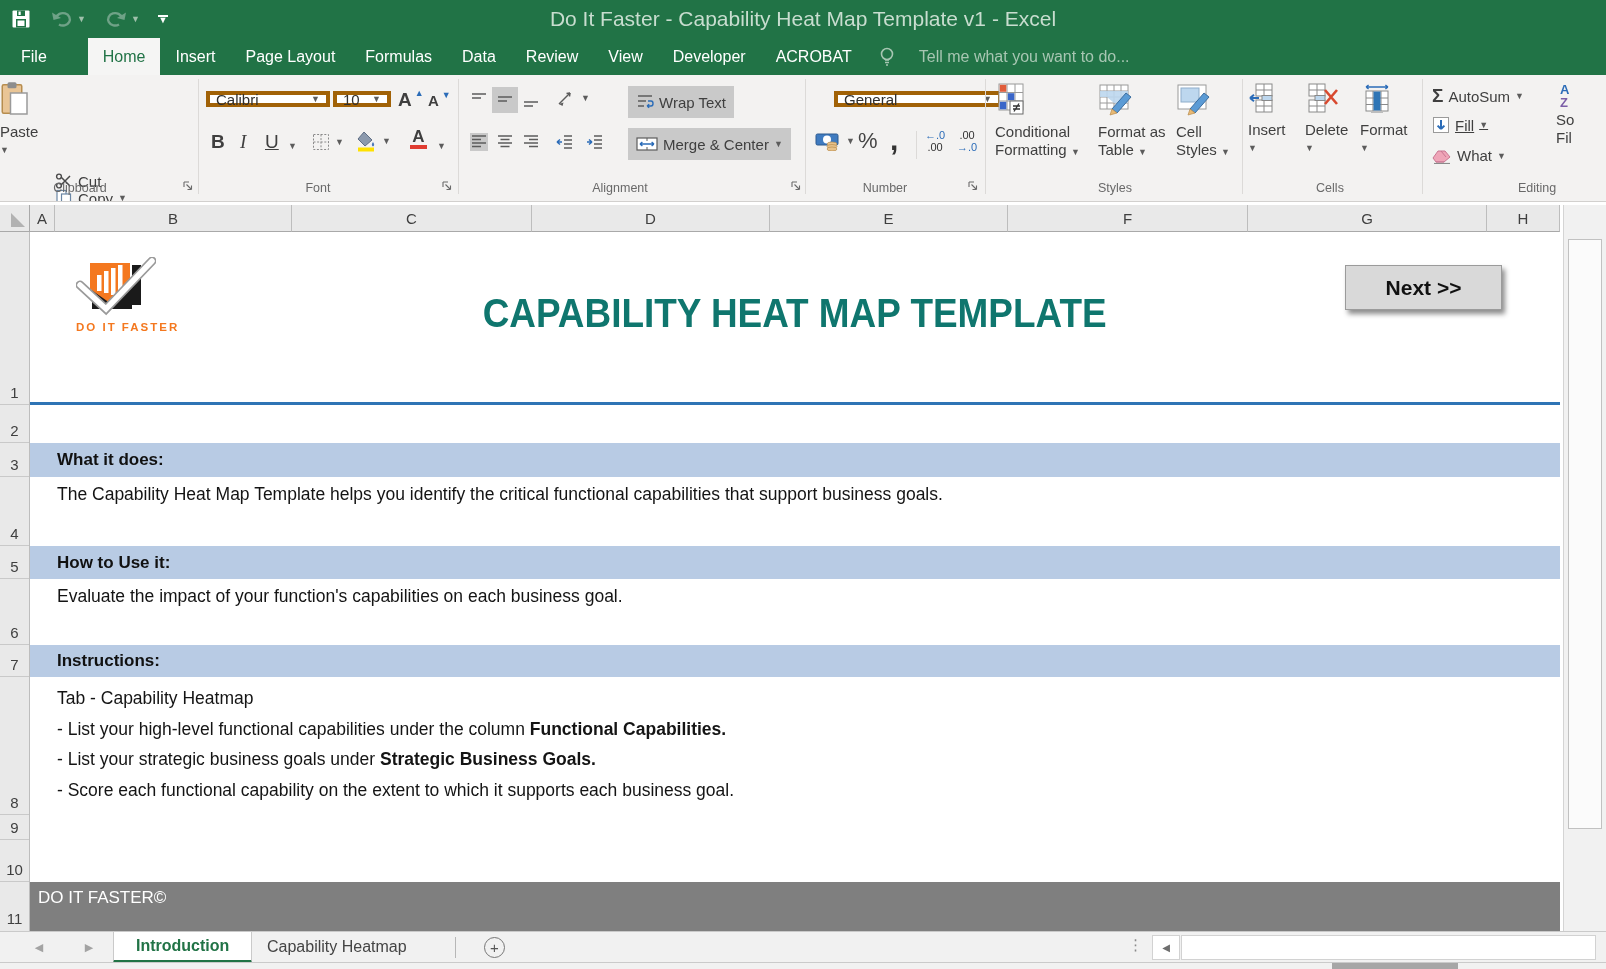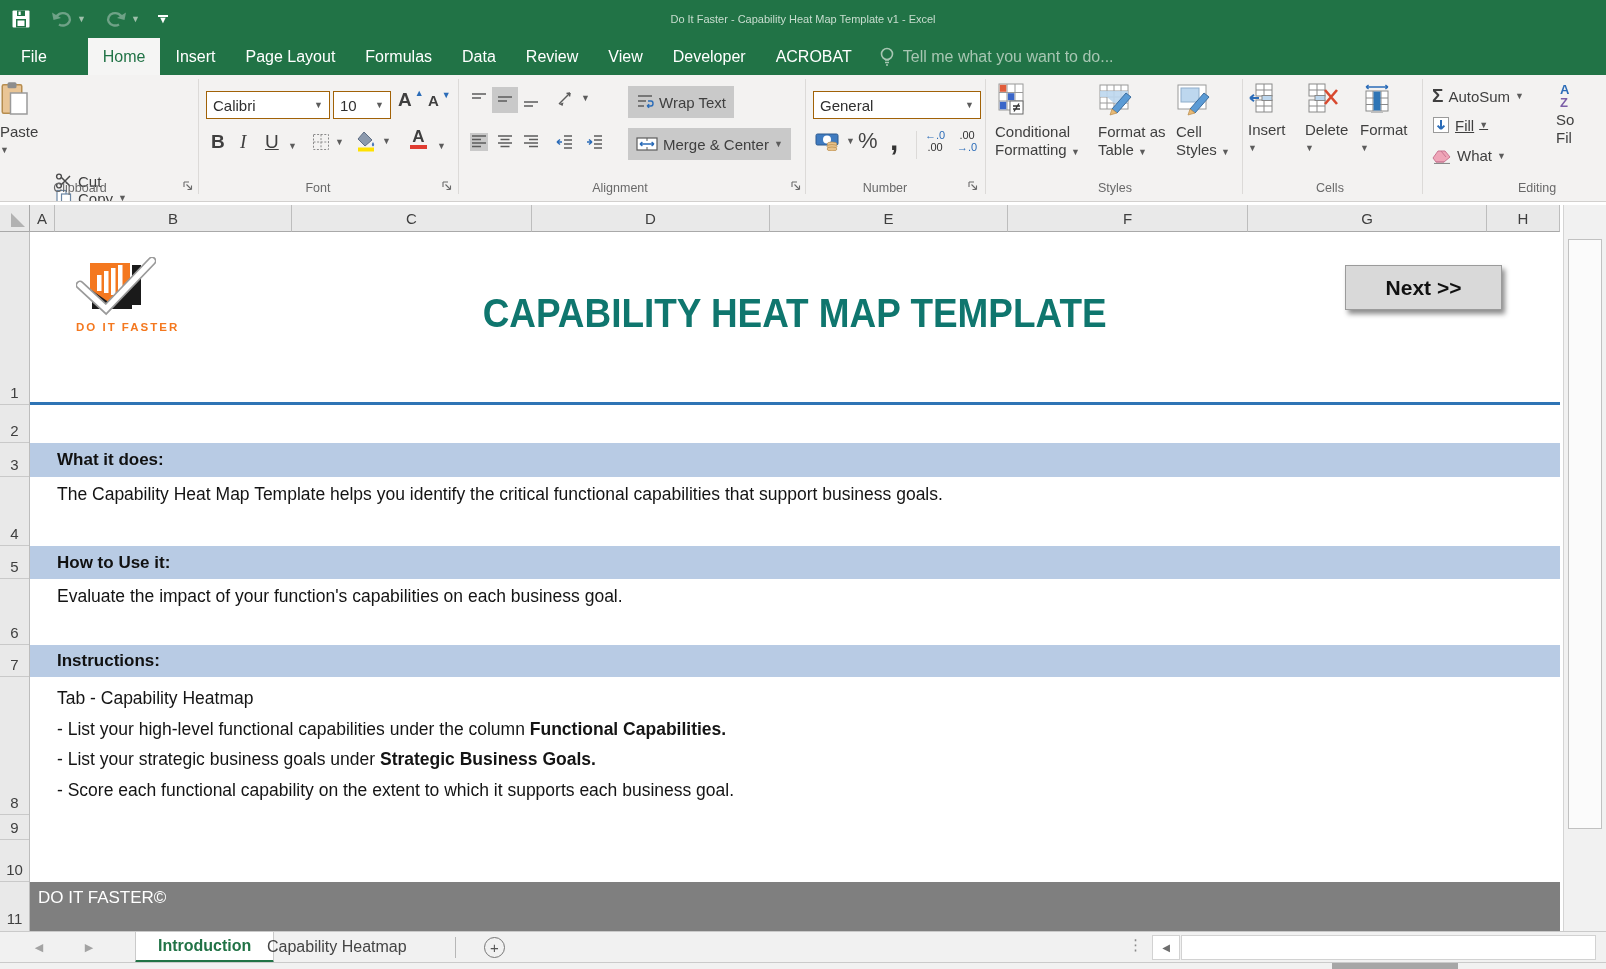--- a/index.html
+++ b/index.html
@@ -6,39 +6,39 @@
   html,body { margin:0; padding:0; background:#cfcfcf; }
   .app { position:relative; width:1606px; height:969px; background:#fff; overflow:hidden;
          font-family:"Liberation Sans", sans-serif; -webkit-font-smoothing:antialiased; }
 
   
   .titlebar { position:absolute; left:0; top:0; width:1606px; height:38px; background:#217346; }
   .qat { position:absolute; left:10px; top:0; height:38px; display:flex; align-items:center; gap:18px; }
   .qat .btn { display:flex; align-items:center; gap:3px; cursor:default; }
   .qat .mini-dd { color:#9fc0ab; font-size:9px; }
   .win-title { position:absolute; left:300px; right:300px; top:0; height:38px; display:flex;
-               align-items:center; justify-content:center; color:#c8ddcf; font-size:11px; white-space:nowrap; }
+               align-items:center; justify-content:center; color:#c8ddcf; font-size:21px; white-space:nowrap; }
 
   
   .menubar { position:absolute; left:0; top:38px; width:1606px; height:37px; background:#217346;
              display:flex; align-items:stretch; color:#fff; font-size:16px; }
   .mtab { padding:0 15px; display:flex; align-items:center; cursor:default; white-space:nowrap; }
   .mtab.file { padding:0 21px; }
   .mtab.active { background:#f5f5f4; color:#217346; }
-  .tellme { display:flex; align-items:center; gap:8px; color:#a7c6b2; margin-left:12px; font-size:16px; }
+  .tellme { display:flex; align-items:center; gap:24px; color:#a7c6b2; margin-left:12px; font-size:16px; }
 
   
   .ribbon { position:absolute; left:0; top:75px; width:1606px; height:127px; background:#f3f2f1;
             border-bottom:1px solid #d2d0ce; color:#3f3f3f; font-size:15px; overflow:hidden; }
   .rdiv { position:absolute; top:4px; height:115px; width:1px; background:#dcdad8; }
   .rlabel { position:absolute; top:106px; font-size:12.5px; color:#696969; text-align:center; white-space:nowrap; }
   .dlg { position:absolute; top:105px; cursor:default; }
   .rb { position:absolute; display:flex; align-items:center; gap:5px; white-space:nowrap; cursor:default; }
   .dd { font-size:9px; color:#5c5c5c; }
-  .combo { position:absolute; height:28px; background:#fff; border:1px solid #a16207;
+  .combo { position:absolute; height:16px; background:#fff; border:4px solid #a16207;
            display:flex; align-items:center; padding:0 6px; font-size:15px; color:#2f2f2f; }
   .combo .dd { margin-left:auto; }
   .tog { background:#c9c9c9; }
   .icon18 { width:18px; height:18px; display:inline-block; }
   .bigbtn { position:absolute; display:flex; flex-direction:column; align-items:flex-start; text-align:center;
             line-height:18px; cursor:default; }
   .bigbtn .cap { margin-top:6px; }
 
   
   .sheet { position:absolute; left:0; top:205px; width:1606px; height:726px; background:#fff; }
@@ -312,21 +312,21 @@
       <span class="dd">▼</span>
     </div>
     <div class="rlabel" style="left:560px; width:120px;">Alignment</div>
     <span class="dlg" style="left:790px;">
       <svg width="12" height="12" viewBox="0 0 12 12">
           <path d="M2 2 H7 M2 2 V7 M4.5 4.5 L9.5 9.5 M9.5 9.5 H5.5 M9.5 9.5 V5.5" stroke="#6a6a6a" stroke-width="1.1" fill="none"></path>
         </svg>
     </span>
     <div class="rdiv" style="left:805px;"></div>
 
-    <div class="combo" style="left:813px; top:16px; width:168px;">
+    <div class="combo" style="left:834px; top:16px; width:168px;">
       <span>General</span>
       <span class="dd">▼</span>
     </div>
     <div class="rb" style="left:815px; top:56px;">
       <svg width="26" height="20" viewBox="0 0 26 20">
         <rect x="1" y="3" width="22" height="11" rx="1.5" fill="#3f7bc0" stroke="#2c5a8f"></rect>
         <ellipse cx="12" cy="8.5" rx="4" ry="4" fill="#fff"></ellipse>
         <ellipse cx="17" cy="13" rx="5" ry="2" fill="#e8c28a" stroke="#b78d4e" stroke-width=".7"></ellipse>
         <ellipse cx="17" cy="15.5" rx="5" ry="2" fill="#e8c28a" stroke="#b78d4e" stroke-width=".7"></ellipse>
         <ellipse cx="17" cy="18" rx="5" ry="2" fill="#e8c28a" stroke="#b78d4e" stroke-width=".7"></ellipse>
@@ -523,21 +523,21 @@
     <div class="footerband">DO IT FASTER©</div>
 
     <div class="vscroll">
       <div class="vthumb"></div>
     </div>
   </div>
 
   <div class="tabbar">
     <div class="navarr" style="left:24px;">◀</div>
     <div class="navarr" style="left:74px;">▶</div>
-    <div class="stab active" style="left:113px;margin-left:22px;">Introduction</div>
+    <div class="stab active" style="left:113px;">Introduction</div>
     <div class="stab" style="left:245px;">Capability Heatmap</div>
     <div class="tabsep" style="left:455px;"></div>
     <div class="addsheet">+</div>
     <div class="grip">⋮</div>
     <div class="hleft">◀</div>
     <div class="hthumb"></div>
   </div>
 
   <div class="statusbar"></div>
   <div class="statusblock"></div>

